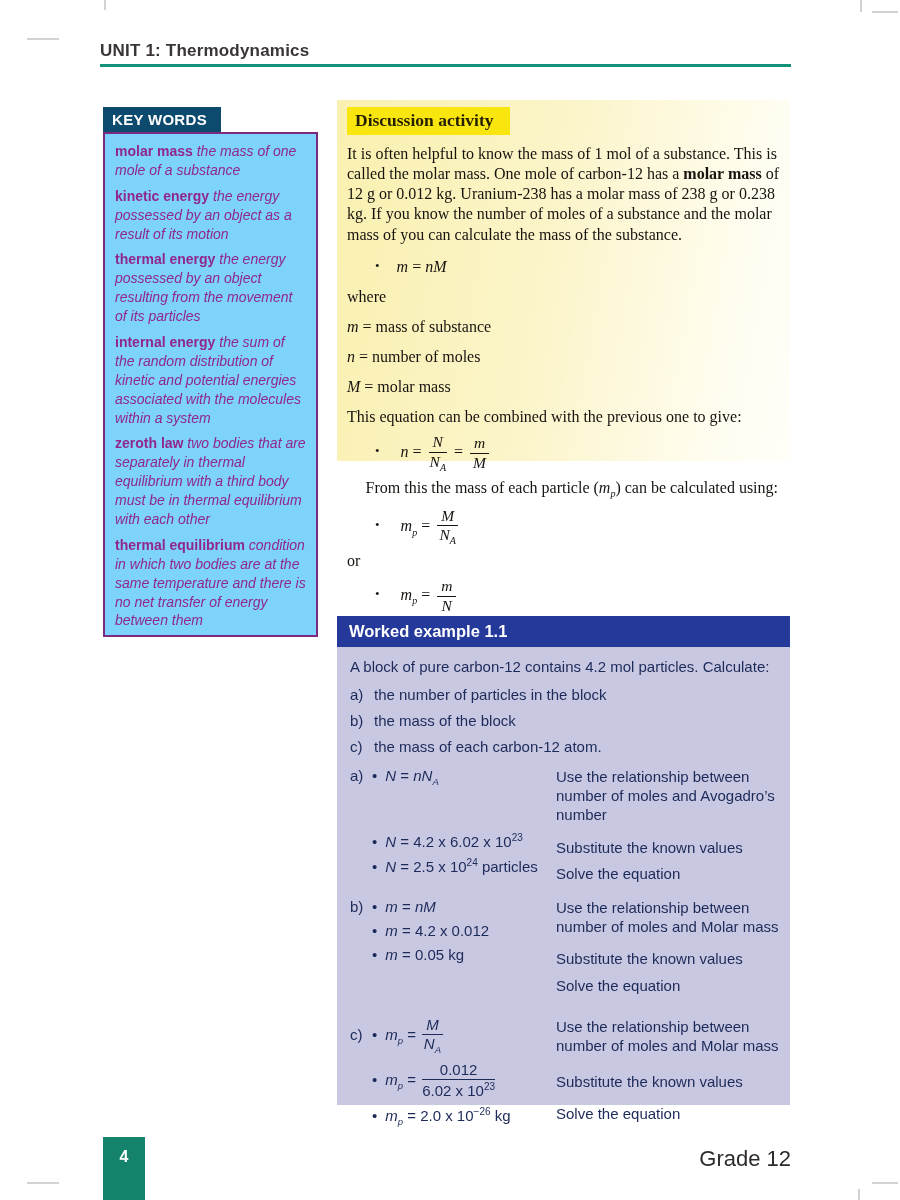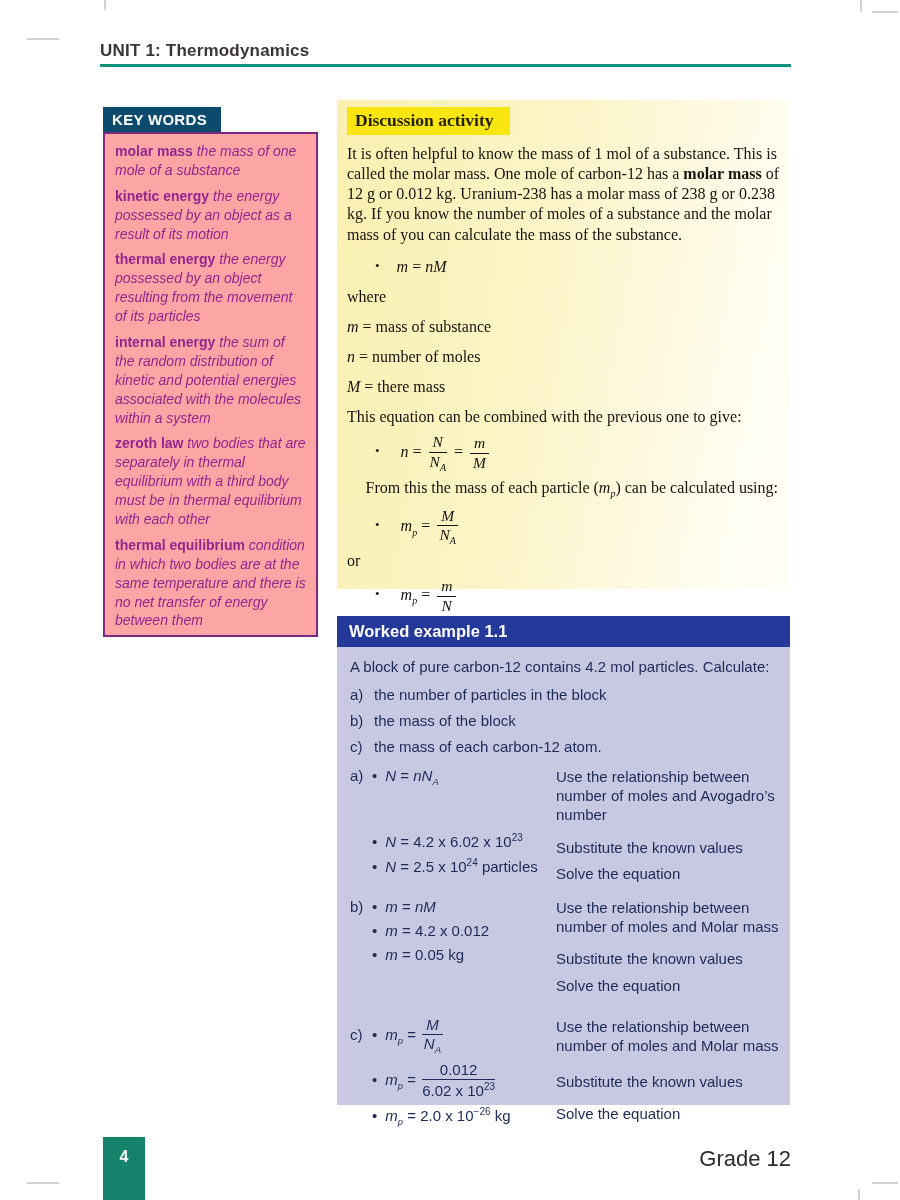--- a/index.html
+++ b/index.html
@@ -12,27 +12,27 @@
 
   
   .unit-title{position:absolute;left:100px;top:41px;font-size:17px;font-weight:bold;
               color:#3a3536;letter-spacing:.2px;}
   .unit-rule{position:absolute;left:100px;top:64px;width:691px;height:3px;background:#12917b;}
 
   
   .kw-tab{position:absolute;left:103px;top:107px;background:#0c4a6e;color:#fff;
           font-weight:bold;font-size:15px;padding:4px 14px 4px 9px;z-index:2;letter-spacing:.3px;}
   .kw-box{position:absolute;left:103px;top:132px;width:215px;height:505px;border:2px solid #7b2a80;
-          box-sizing:border-box;background:#fca5a5;padding:8px 10px 12px 10px;}
+          box-sizing:border-box;background:#7dd3fc;padding:8px 10px 12px 10px;}
   .kw-entry{color:#90278e;font-size:14px;line-height:1.35;margin:0 0 7px 0;}
   .kw-term{font-weight:bold;}
   .kw-def{font-style:italic;}
 
   
-  .disc{position:absolute;left:337px;top:100px;width:453px;height:489px;box-sizing:border-box;
+  .disc{position:absolute;left:337px;top:100px;width:453px;height:361px;box-sizing:border-box;
         background:linear-gradient(100deg,#faf0b0 0%,#fbf4c8 45%,#fffdf0 85%,#fffef8 100%);
         padding:7px 12px 0 10px;font-family:"Liberation Serif", serif;color:#17130f;}
   .disc-tab{display:inline-block;background:#f8e60e;color:#241e02;font-weight:bold;
             font-size:17.5px;padding:3px 16px 4px 8px;}
   .disc-para{font-size:16px;line-height:1.26;margin:9px 0 0 0;width:436px;}
   .disc-line{font-size:16px;margin:12px 0 0 0;}
   .iv{font-style:italic;}
   .bulleted{margin:13px 0 0 28px;font-size:16px;}
   .bulleted::before{content:"\2022";font-size:13px;margin-right:17px;vertical-align:2px;}
   .disc sub{font-size:10px;font-style:italic;}
@@ -103,21 +103,21 @@
 
   <div class="disc">
     <div class="disc-tab">Discussion activity</div>
     <p class="disc-para"><span>It is often helpful to know the mass of 1 mol of a substance. This is called the molar mass. One mole of carbon-12 has a </span><b>molar mass</b><span> of 12 g or 0.012 kg. Uranium-238 has a molar mass of 238 g or 0.238 kg. If you know the number of moles of a substance and the molar mass of you can calculate the mass of the substance.</span></p>
 
     <div class="bulleted"><span class="iv">m</span><span> = </span><span class="iv">nM</span></div>
 
     <p class="disc-line">where</p>
     <p class="disc-line"><span class="iv">m</span><span> = mass of substance</span></p>
     <p class="disc-line"><span class="iv">n</span><span> = number of moles</span></p>
-    <p class="disc-line"><span class="iv">M</span><span> = there mass</span></p>
+    <p class="disc-line"><span class="iv">M</span><span> = molar mass</span></p>
     <p class="disc-line">This equation can be combined with the previous one to give:</p>
 
     <div class="bulleted eqrow">
       <span class="iv">n</span><span> = </span><span class="frac"><span class="top iv">N</span><span class="bot"><span class="iv">N</span><sub>A</sub></span></span><span> = </span><span class="frac"><span class="top iv">m</span><span class="bot iv">M</span></span>
     </div>
 
     <p class="disc-line" style="margin-top:6px;text-align:right;"><span>From this the mass of each particle (</span><span class="iv">m</span><sub>p</sub><span>) can be calculated using:</span></p>
 
     <div class="bulleted eqrow">
       <span class="iv">m</span><sub>p</sub><span> = </span><span class="frac"><span class="top iv">M</span><span class="bot"><span class="iv">N</span><sub>A</sub></span></span>

